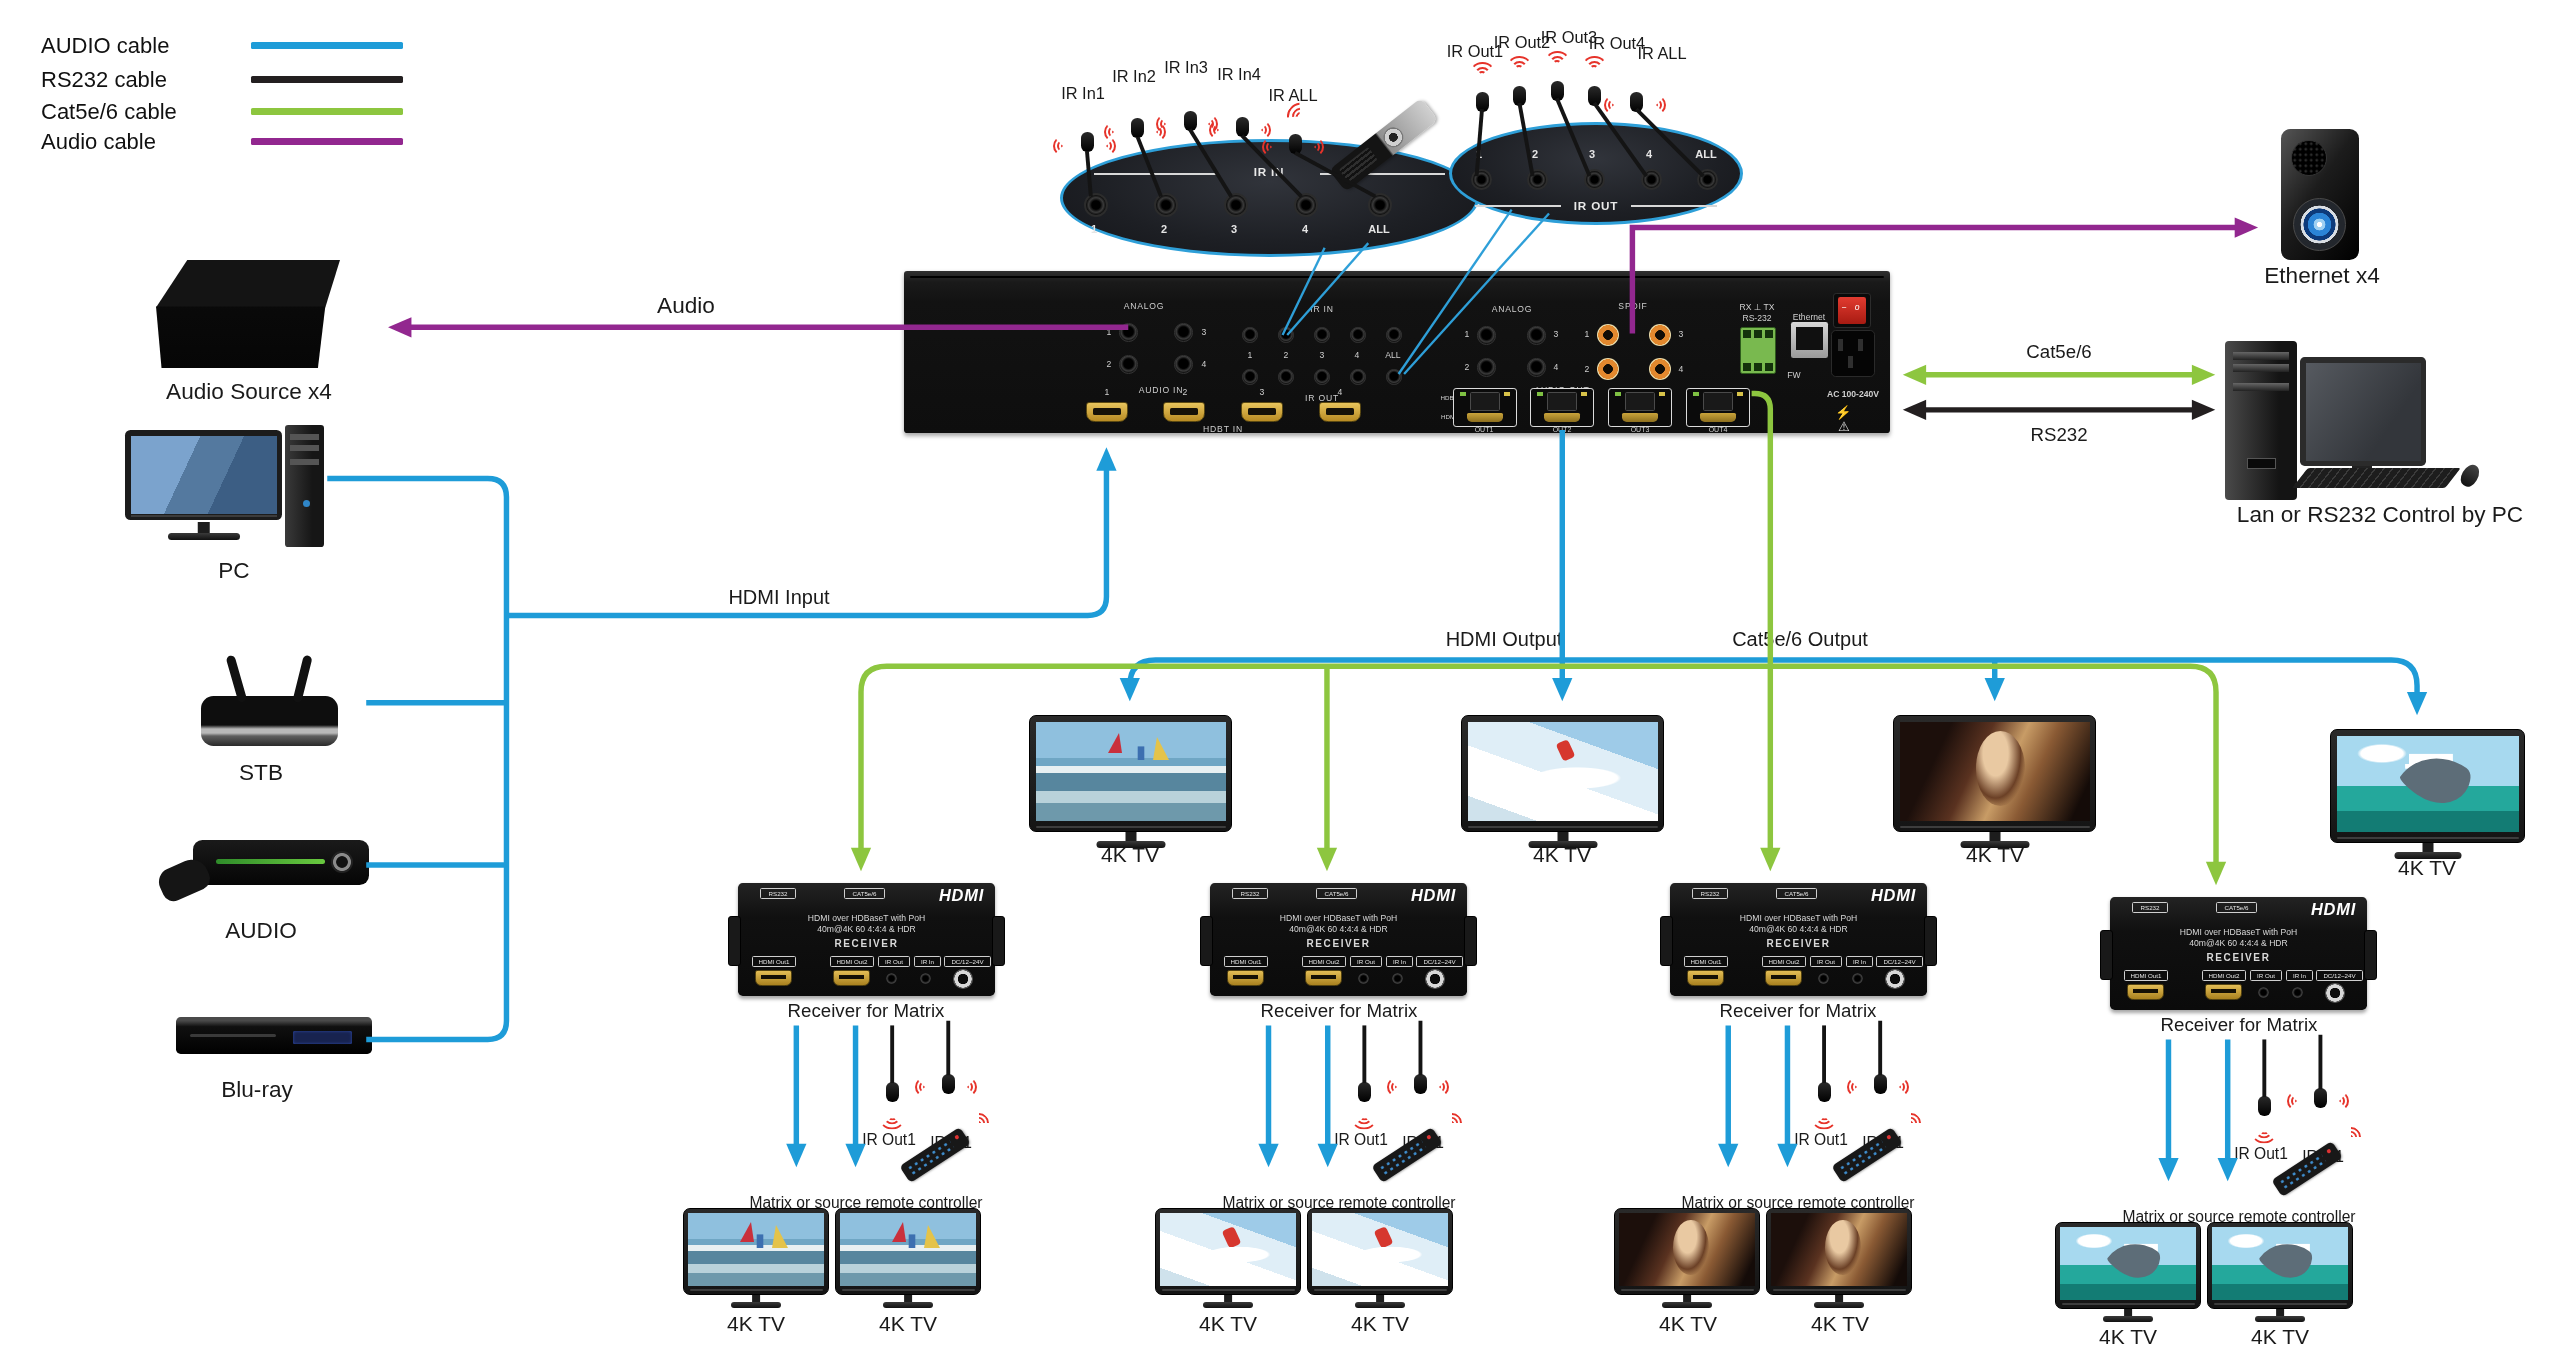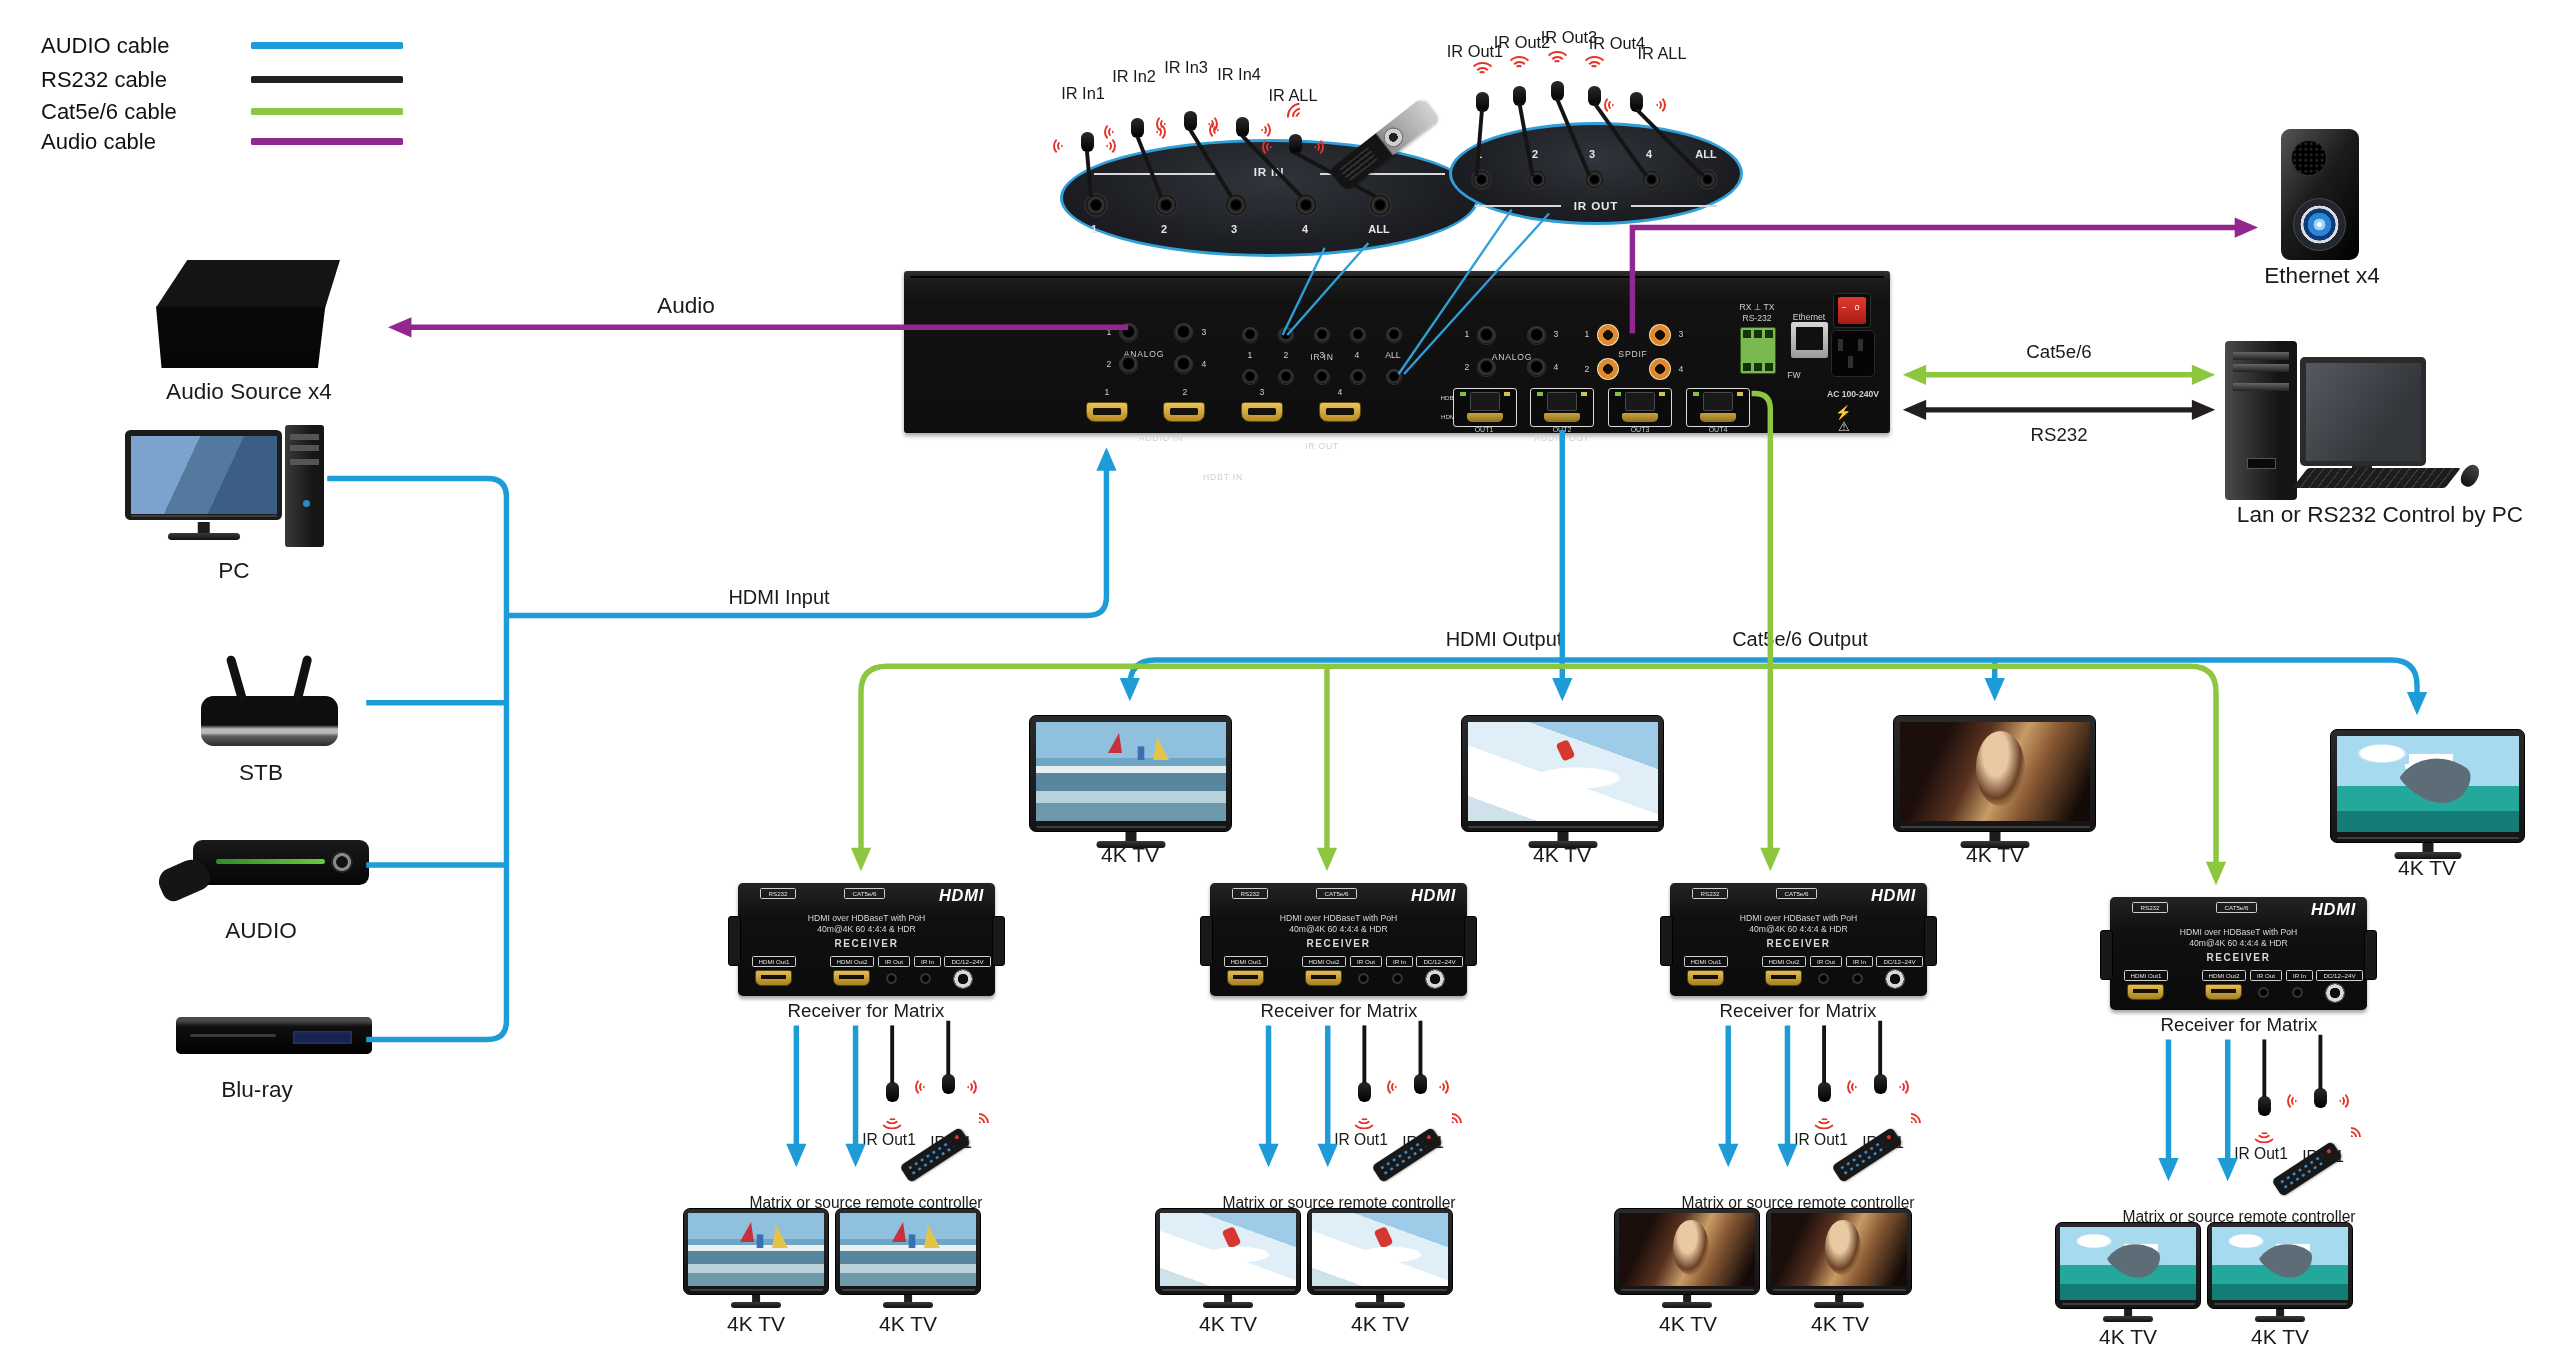--- a/index.html
+++ b/index.html
@@ -9,21 +9,21 @@
   
   .legend-row{position:absolute;left:41px;height:26.5px;}
   .legend-row .txt{font-size:22px;color:#111;}
   .legend-bar{position:absolute;left:210px;width:152px;height:7px;border-radius:1.6px;}
   .c-hdmi{background:#1E9CD8;} .c-rs232{background:#231F20;} .c-cat{background:#8DC63F;} .c-audio{background:#92278F;}
   
   #cables{position:absolute;left:0;top:0;z-index:6;pointer-events:none;}
   
   .jack{position:absolute;border-radius:50%;background:radial-gradient(circle at 50% 45%,#000 38%,#3c3c3c 58%,#141414 70%);border:1.6px solid #353535;box-sizing:border-box;}
   .tinytxt{position:absolute;color:#cfcfcf;font-size:8.6px;transform:translateX(-50%);white-space:nowrap;}
-  .brk{letter-spacing:0.8px;margin-top:48px;}
+  .brk{letter-spacing:0.8px;}
   
   .matrix{position:absolute;left:904px;top:271px;width:986px;height:162px;background:linear-gradient(180deg,#303030 0,#1a1a1a 11px,#121212 31px,#0e0e0e 100%);border-radius:3.1px;z-index:3;box-shadow:0 2.3px 4.7px rgba(0,0,0,.35);}
   .matrix:before{content:"";position:absolute;left:6.2px;right:6.2px;top:4.7px;height:2.3px;background:#000;border-radius:1.6px;}
   .hdmiport{position:absolute;background:linear-gradient(180deg,#e8c45c,#b88b23);border-radius:3.1px 3.1px 8.6px 8.6px;box-sizing:border-box;border:1.6px solid #5c4a12;}
   .hdmiport i{position:absolute;left:14%;right:14%;top:30%;height:34%;background:#161208;border-radius:1.6px;}
   .rca{position:absolute;width:22px;height:22px;border-radius:50%;background:radial-gradient(circle,#100c06 30%,#e2882e 32% 62%,#e8d9a8 64% 78%,#6e5a22 80%);}
   .outmod{position:absolute;width:64px;height:39px;border:1.6px solid #dcdcdc;border-radius:3.1px;background:#0b0b0b;box-sizing:border-box;}
   .outmod .rj{position:absolute;left:16.4px;top:3.1px;width:28px;height:17px;background:#191919;border:0.8px solid #4a4a4a;border-radius:1.6px;}
   .outmod .led1,.outmod .led2{position:absolute;top:3.1px;width:5.5px;height:3.9px;}
   .outmod .led1{left:6.2px;background:#7fc143;} .outmod .led2{right:6.2px;background:#d8c34a;}

